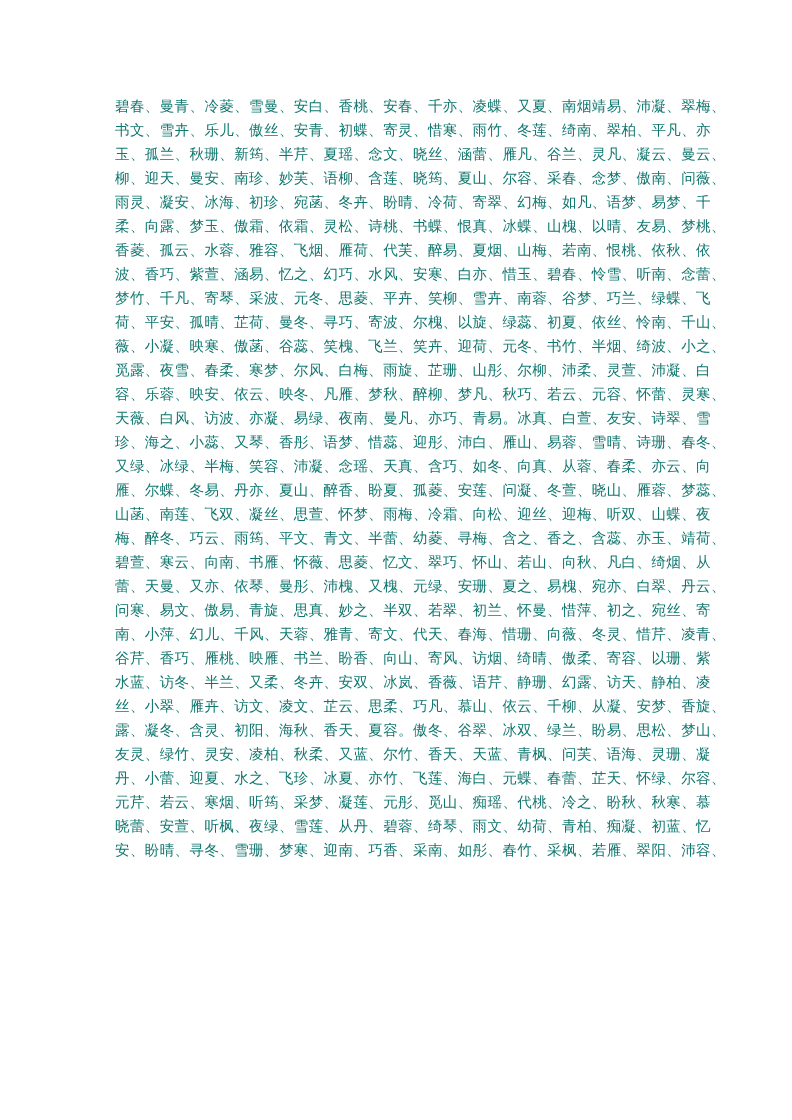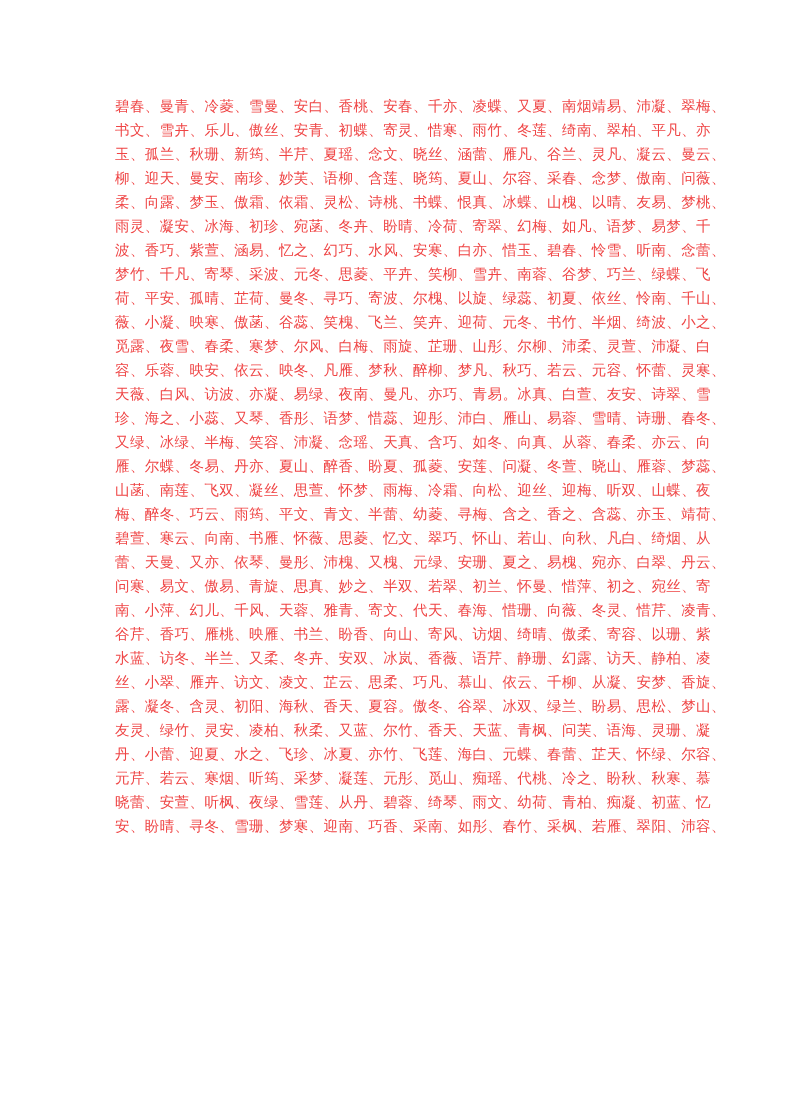--- a/index.html
+++ b/index.html
@@ -13,43 +13,44 @@
     height: 1120px;
     background: #ffffff;
     overflow: hidden;
     font-family: "DejaVu Serif", "Liberation Serif", serif;
   }
   .textblock {
     position: absolute;
     left: 115px;
     top: 94px;
     width: 564px;
-    color: #ef4444;
+    color: #0f766e;
     font-size: 14.5px;
   }
   .text-line {
     height: 24px;
     line-height: 24px;
     text-align: justify;
     text-align-last: justify;
     white-space: nowrap;
     letter-spacing: 0.4px;
   }
 </style>
 </head>
 <body>
 
 <div class="page">
   <div class="textblock">
       <div class="text-line">碧春、曼青、冷菱、雪曼、安白、香桃、安春、千亦、凌蝶、又夏、南烟靖易、沛凝、翠梅、</div>
       <div class="text-line">书文、雪卉、乐儿、傲丝、安青、初蝶、寄灵、惜寒、雨竹、冬莲、绮南、翠柏、平凡、亦</div>
       <div class="text-line">玉、孤兰、秋珊、新筠、半芹、夏瑶、念文、晓丝、涵蕾、雁凡、谷兰、灵凡、凝云、曼云、</div>
       <div class="text-line">柳、迎天、曼安、南珍、妙芙、语柳、含莲、晓筠、夏山、尔容、采春、念梦、傲南、问薇、</div>
+      <div class="text-line">雨灵、凝安、冰海、初珍、宛菡、冬卉、盼晴、冷荷、寄翠、幻梅、如凡、语梦、易梦、千</div>
       <div class="text-line">柔、向露、梦玉、傲霜、依霜、灵松、诗桃、书蝶、恨真、冰蝶、山槐、以晴、友易、梦桃、</div>
-      <div class="text-line">雨灵、凝安、冰海、初珍、宛菡、冬卉、盼晴、冷荷、寄翠、幻梅、如凡、语梦、易梦、千</div>
+      <div class="text-line">香菱、孤云、水蓉、雅容、飞烟、雁荷、代芙、醉易、夏烟、山梅、若南、恨桃、依秋、依</div>
       <div class="text-line">波、香巧、紫萱、涵易、忆之、幻巧、水风、安寒、白亦、惜玉、碧春、怜雪、听南、念蕾、</div>
       <div class="text-line">梦竹、千凡、寄琴、采波、元冬、思菱、平卉、笑柳、雪卉、南蓉、谷梦、巧兰、绿蝶、飞</div>
       <div class="text-line">荷、平安、孤晴、芷荷、曼冬、寻巧、寄波、尔槐、以旋、绿蕊、初夏、依丝、怜南、千山、</div>
       <div class="text-line">薇、小凝、映寒、傲菡、谷蕊、笑槐、飞兰、笑卉、迎荷、元冬、书竹、半烟、绮波、小之、</div>
       <div class="text-line">觅露、夜雪、春柔、寒梦、尔风、白梅、雨旋、芷珊、山彤、尔柳、沛柔、灵萱、沛凝、白</div>
       <div class="text-line">容、乐蓉、映安、依云、映冬、凡雁、梦秋、醉柳、梦凡、秋巧、若云、元容、怀蕾、灵寒、</div>
       <div class="text-line">天薇、白风、访波、亦凝、易绿、夜南、曼凡、亦巧、青易。冰真、白萱、友安、诗翠、雪</div>
       <div class="text-line">珍、海之、小蕊、又琴、香彤、语梦、惜蕊、迎彤、沛白、雁山、易蓉、雪晴、诗珊、春冬、</div>
       <div class="text-line">又绿、冰绿、半梅、笑容、沛凝、念瑶、天真、含巧、如冬、向真、从蓉、春柔、亦云、向</div>
       <div class="text-line">雁、尔蝶、冬易、丹亦、夏山、醉香、盼夏、孤菱、安莲、问凝、冬萱、晓山、雁蓉、梦蕊、</div>

